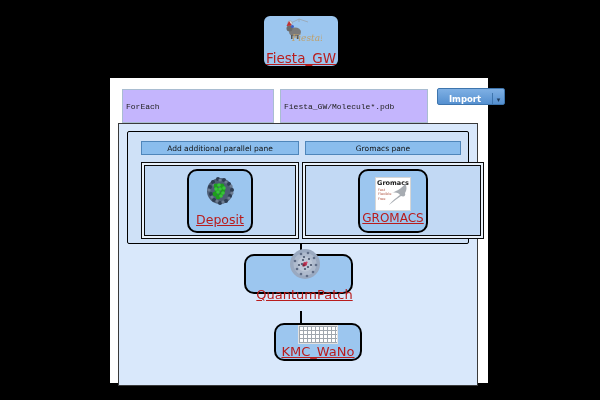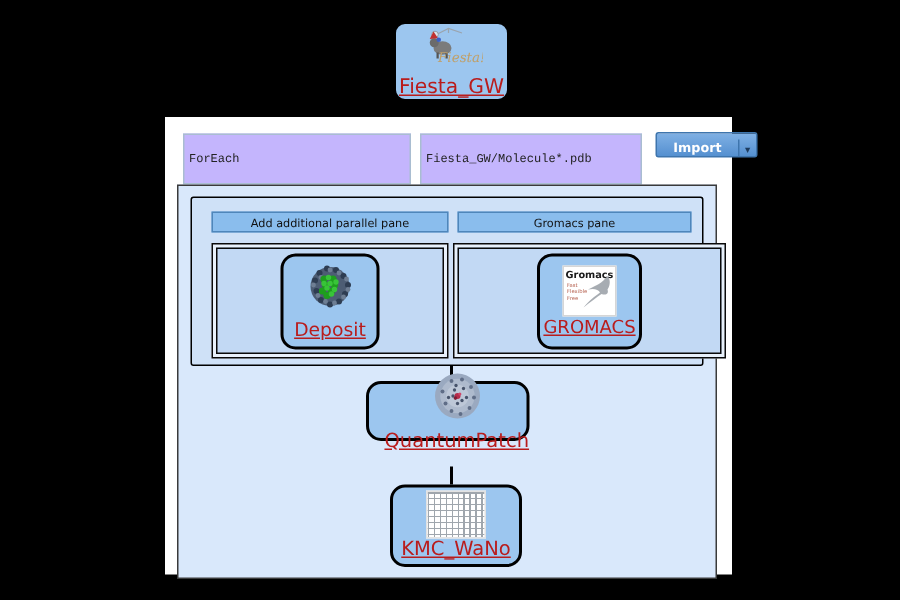--- a/index.html
+++ b/index.html
@@ -83,21 +83,21 @@
     width:100%;height:100%;box-sizing:border-box;
     border:1px solid #0a0a0a;background:#c2d9f4;
     display:flex;align-items:center;justify-content:center;
   }
   .node-deposit{position:static;width:66px;height:64px;}
   .node-gromacs{position:static;width:70px;height:64px;}
   .node-gromacs .node-label{font-size:12px;}
 
   
   .node-qp{left:125px;top:130px;width:109px;height:40px;padding-left:12px;}
-  .node-kmc{left:141px;top:199px;width:88px;height:55px;}
+  .node-kmc{left:155px;top:199px;width:88px;height:38px;}
   .vline-c1{left:181px;top:120px;height:10px;}
   .vline-c2{left:181px;top:187px;height:12px;}
 
   
   .gx-box{
     width:36px;height:34px;background:#fff;border:1px solid #d6d6d6;
     position:relative;overflow:hidden;box-sizing:border-box;
   }
   .gx-title{font-size:6.5px;font-weight:bold;color:#1a1a1a;text-align:center;margin-top:1px;}
   .gx-tag{position:absolute;left:2px;top:10px;font-size:3.5px;line-height:1.3;color:#b5604f;}

